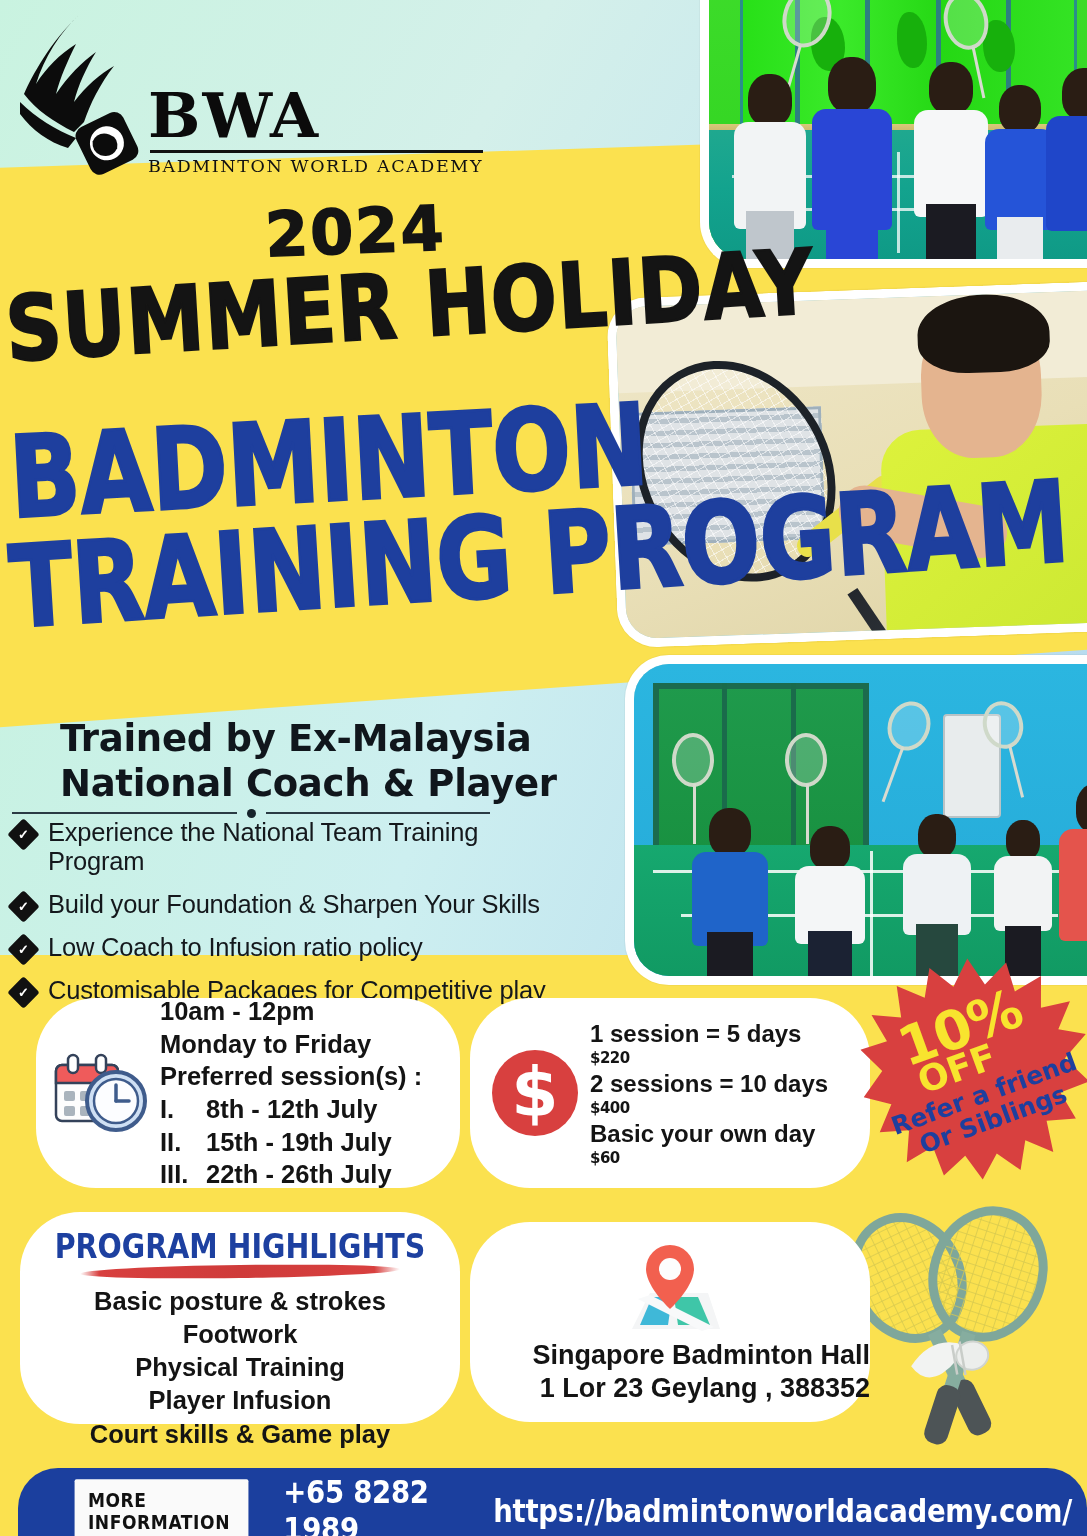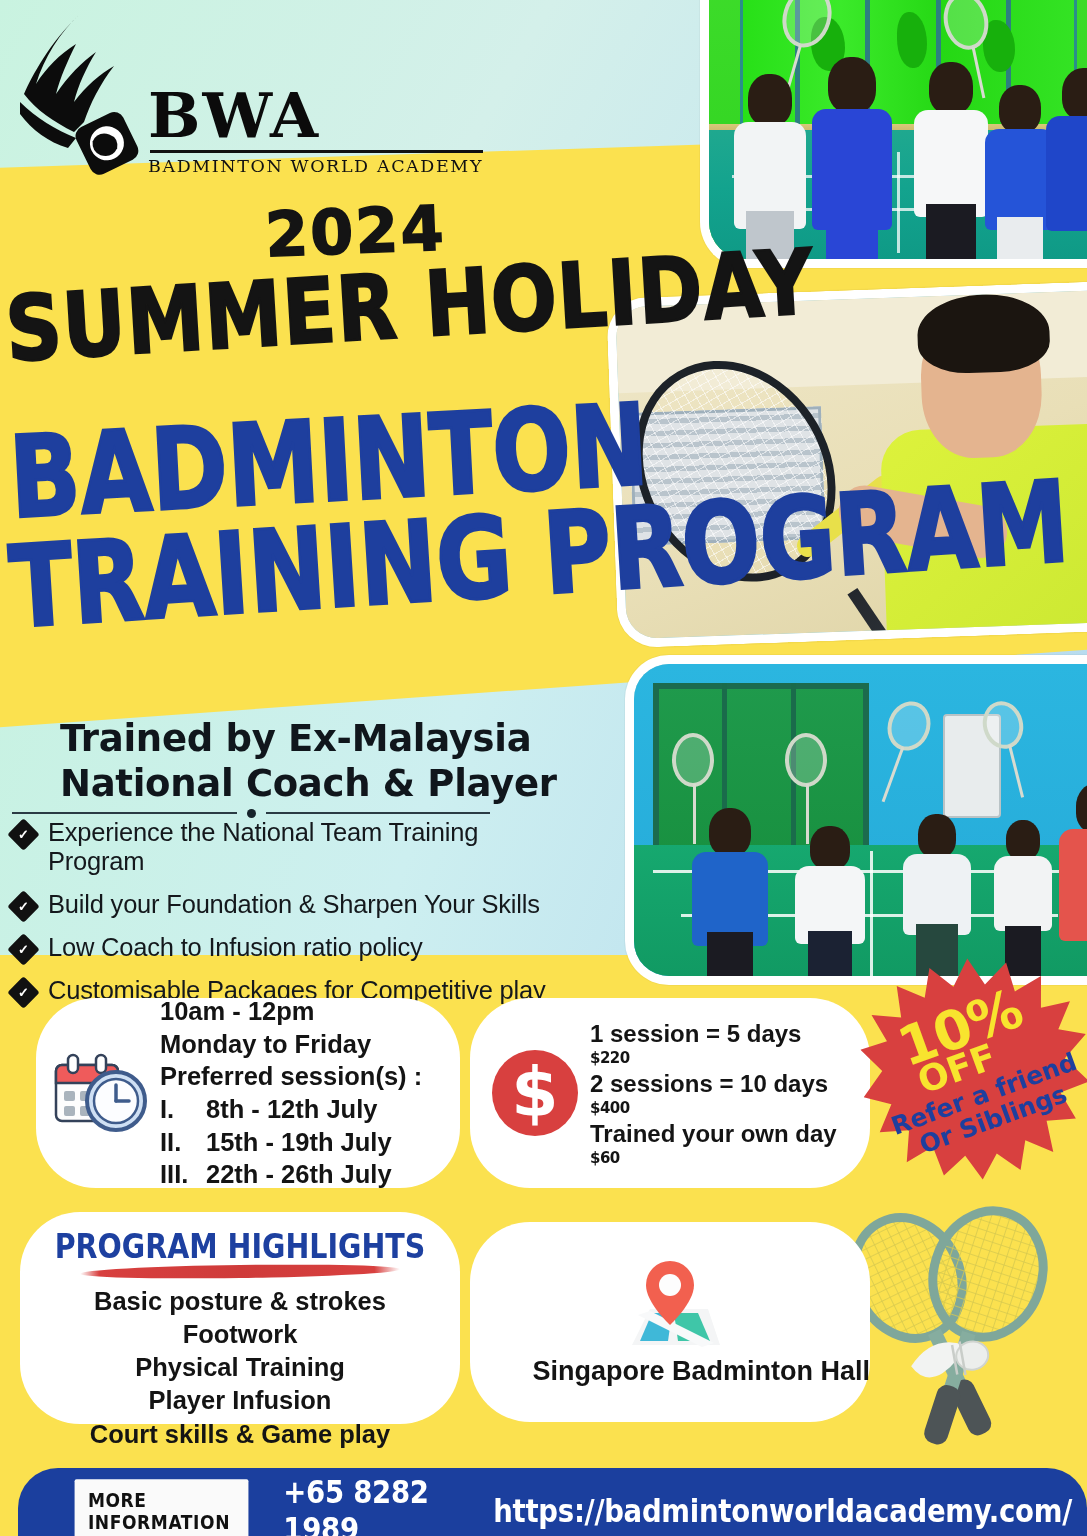--- a/index.html
+++ b/index.html
@@ -562,21 +562,21 @@
   </div>
 
   <div class="card card-price">
     <div class="card-row">
       <div class="icon-dollar">$</div>
       <div class="price-text">
         <div class="lbl">1 session = 5 days</div>
         <div class="amt">$220</div>
         <div class="lbl">2 sessions  = 10 days</div>
         <div class="amt">$400</div>
-        <div class="lbl">Trained your own day</div>
+        <div class="lbl">Basic your own day</div>
         <div class="amt">$60</div>
       </div>
     </div>
   </div>
 
   <div class="burst">
     <svg viewBox="0 0 200 200" width="226" height="228">
       <polygon fill="#d8403f" points="100,2 114,26 134,8 140,34 164,22 162,50 188,46 176,70 200,76 180,96 200,118 174,126 186,150 160,150 164,178 140,166 134,192 114,176 100,198 86,176 66,192 58,166 34,178 38,150 12,150 24,126 0,118 18,96 0,76 24,70 12,46 38,50 36,22 60,34 66,8 86,26"></polygon>
     </svg>
     <div class="burst-label">
@@ -611,20 +611,21 @@
             <polygon points="22,90 40,54 98,54 110,90" fill="#f4f5f6"></polygon>
             <polygon points="30,86 42,58 62,58 58,86" fill="#3fb8d8"></polygon>
             <polygon points="64,58 88,58 100,86 68,86" fill="#3fc6a8"></polygon>
             <polygon points="28,60 40,56 104,88 92,92" fill="#f8f9fa"></polygon>
             <path d="M60 6 a24 24 0 0 1 24 24 c0 18 -24 40 -24 40 S36 48 36 30 A24 24 0 0 1 60 6 Z" fill="#f2604f"></path>
             <circle cx="60" cy="30" r="11" fill="#fdfdfd"></circle>
           </svg>
         </div>
         <div class="loc-text">
           <div>Singapore Badminton Hall</div>
+          <div>1 Lor 23 Geylang , 388352</div>
         </div>
       </div>
     </div>
   </div>
 
   <div class="rackets">
     <svg viewBox="0 0 250 270" width="250" height="270">
       <defs>
         <pattern id="strings" width="9" height="9" patternUnits="userSpaceOnUse">
           <path d="M0 0 H9 M0 0 V9" stroke="#d6c94e" stroke-width="1.6"></path>

